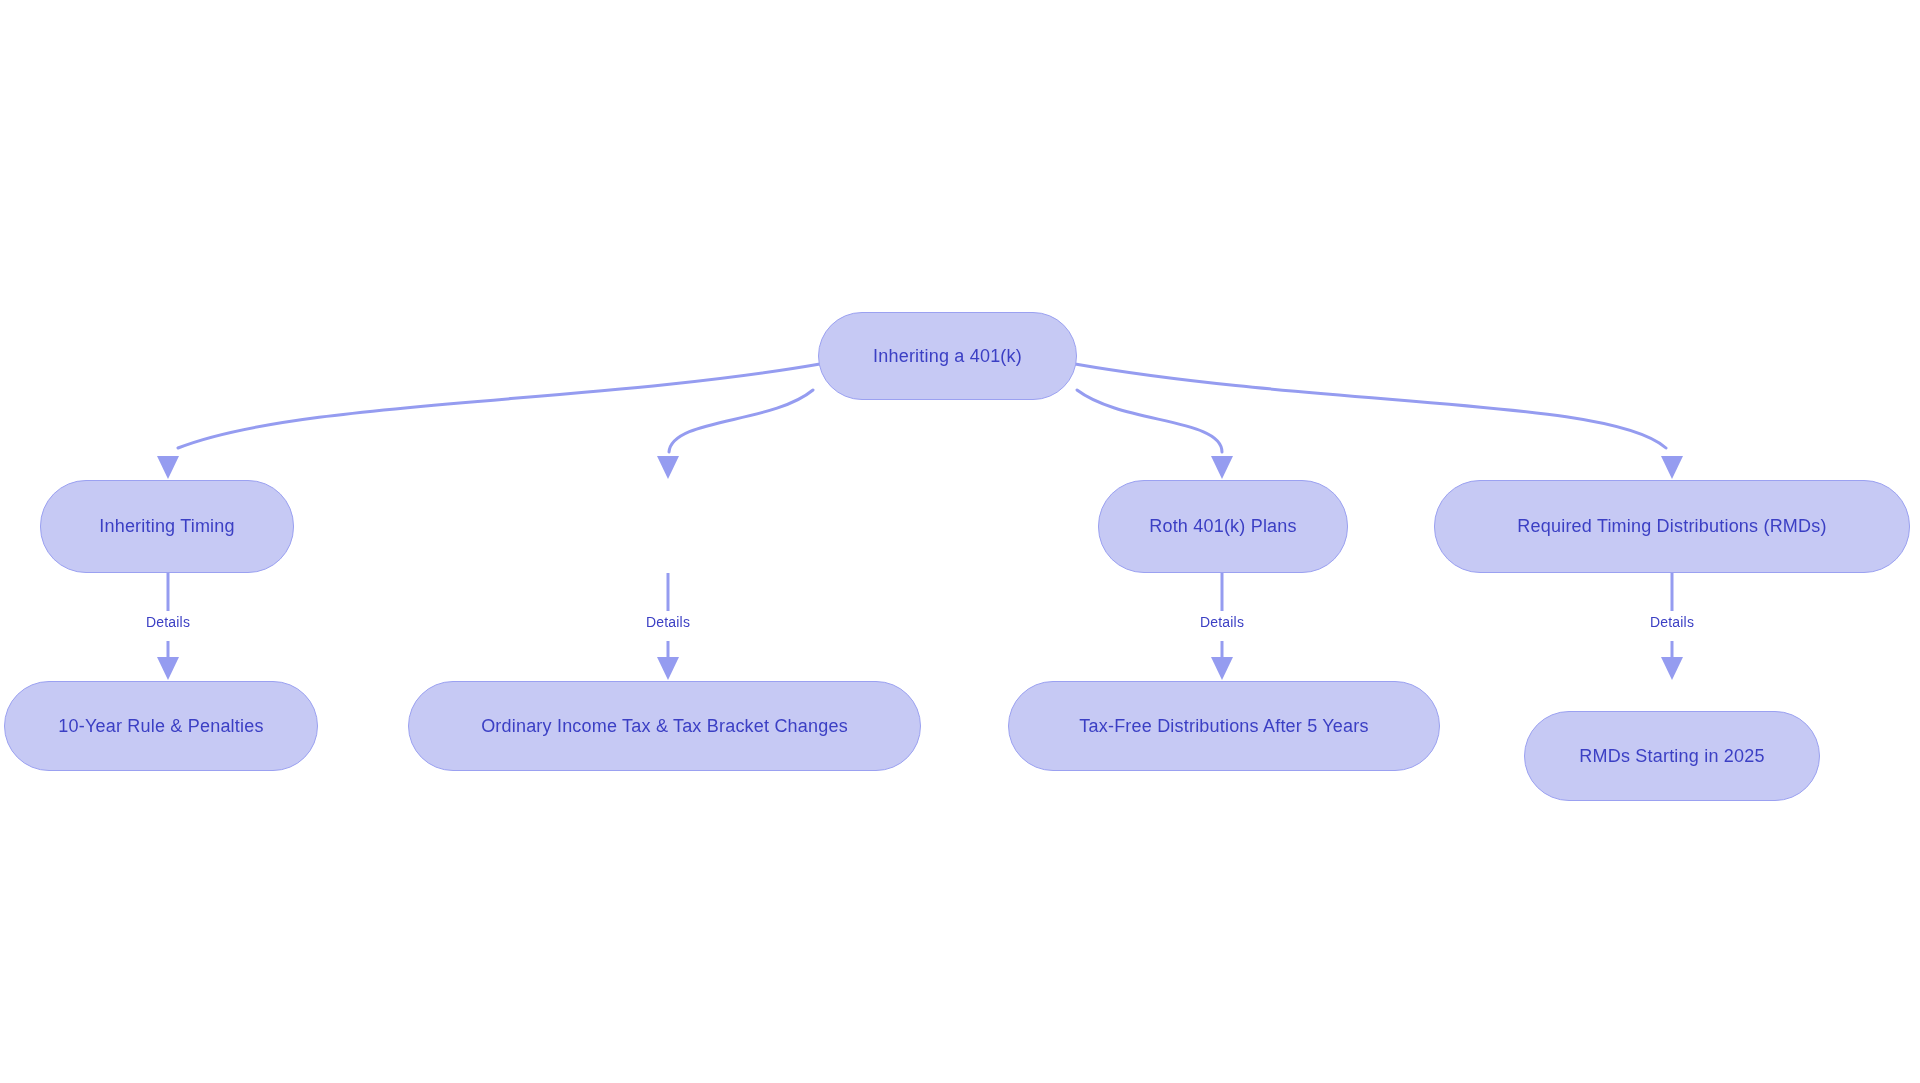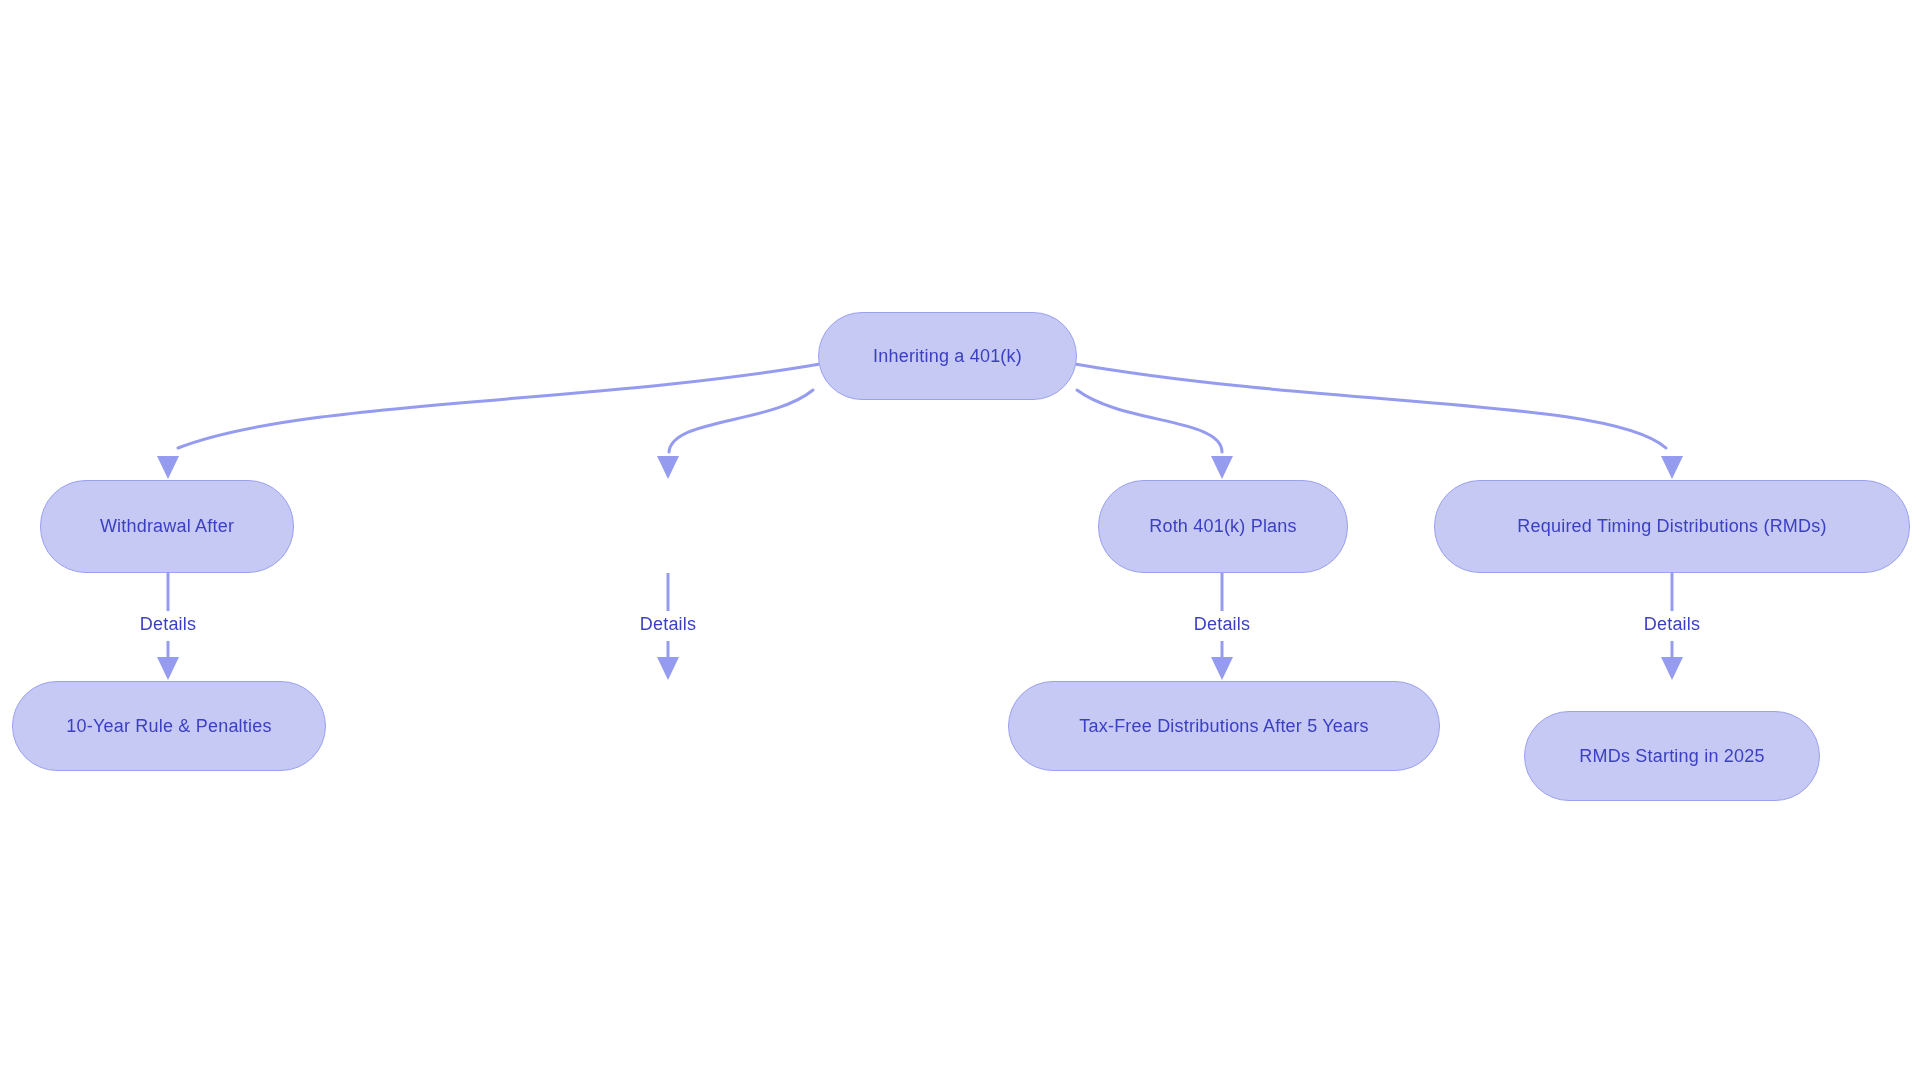--- a/index.html
+++ b/index.html
@@ -32,30 +32,30 @@
     box-sizing:border-box;
     text-align:center;
     white-space:nowrap;
   }
   .pill{border-radius:46px;}
   .n-root{left:818px;top:312px;width:259px;height:88px;border-radius:44px;}
   .n-b0{left:40px;  top:480px;width:254px;height:93px;}
   .n-b1{left:551px; top:480px;width:235px;height:93px;}
   .n-b2{left:1098px;top:480px;width:250px;height:93px;}
   .n-b3{left:1434px;top:480px;width:476px;height:93px;}
-  .n-l0{left:12px;  top:681px;width:314px;height:90px;}
+  .n-l0{left:4px;  top:681px;width:314px;height:90px;}
   .n-l1{left:408px; top:681px;width:513px;height:90px;}
   .n-l2{left:1008px;top:681px;width:432px;height:90px;}
   .n-l3{left:1524px;top:681px;width:296px;height:90px;margin-top:30px;}
   .edge-label{
     position:absolute;
     top:614px;
     width:140px;
     color:var(--text);
-    font-size:18px;
+    font-size:14px;
     text-align:center;
     letter-spacing:.2px;
   }
   .lab0{left:98px;}
   .lab1{left:598px;}
   .lab2{left:1152px;}
   .lab3{left:1602px;}
 </style>
 </head>
 <body>
@@ -83,26 +83,27 @@
     <line x1="1222" y1="573" x2="1222" y2="611"></line>
     <line x1="1222" y1="641" x2="1222" y2="658"></line>
     <polygon points="1211,657 1233,657 1222,680"></polygon>
     <line x1="1672" y1="573" x2="1672" y2="611"></line>
     <line x1="1672" y1="641" x2="1672" y2="658"></line>
     <polygon points="1661,657 1683,657 1672,680"></polygon>
   </svg>
 
   <div class="node n-root">Inheriting a 401(k)</div>
 
-  <div class="node pill n-b0">Withdrawal After</div>
+  <div class="node pill n-b0">Inheriting Timing</div>
   <div class="node pill n-b2">Roth 401(k) Plans</div>
   <div class="node pill n-b3">Required Timing Distributions (RMDs)</div>
 
   <div class="edge-label lab0">Details</div>
   <div class="edge-label lab1">Details</div>
   <div class="edge-label lab2">Details</div>
   <div class="edge-label lab3">Details</div>
 
   <div class="node pill n-l0">10-Year Rule &amp; Penalties</div>
+  <div class="node pill n-l1">Ordinary Income Tax &amp; Tax Bracket Changes</div>
   <div class="node pill n-l2">Tax-Free Distributions After 5 Years</div>
   <div class="node pill n-l3">RMDs Starting in 2025</div>
 
 </div>
 
 </body></html>

